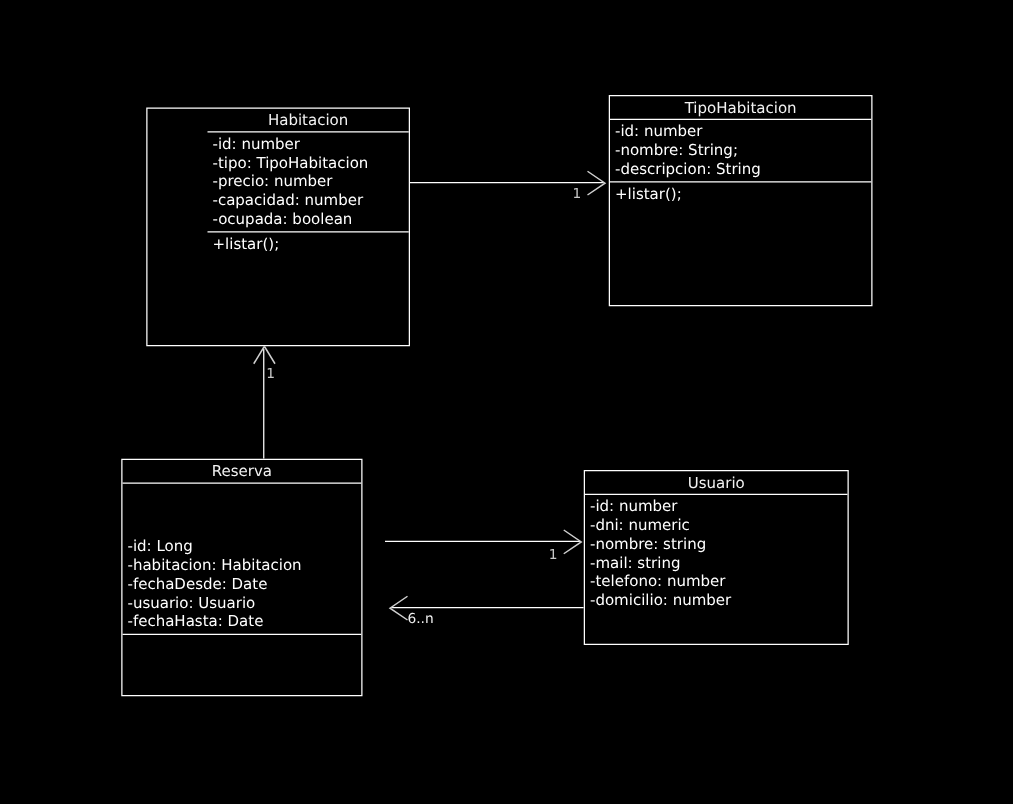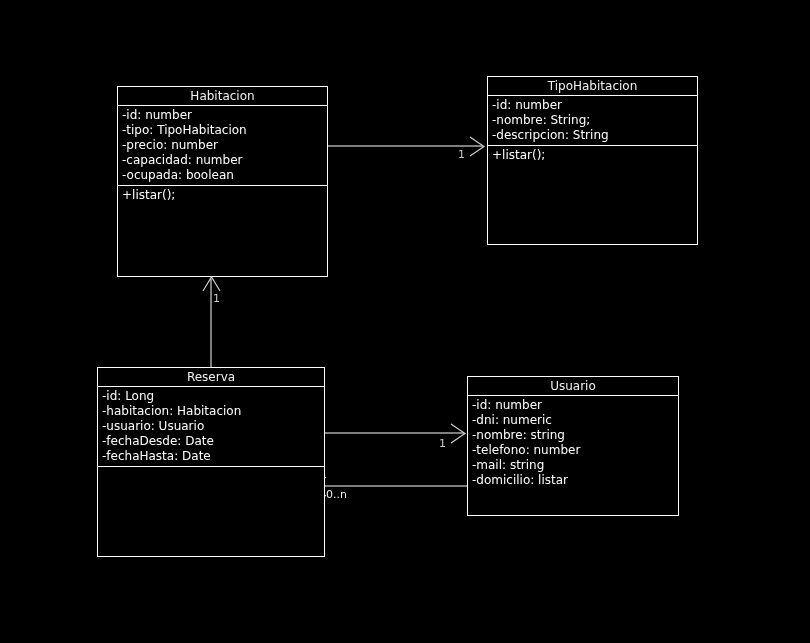--- a/index.html
+++ b/index.html
@@ -98,21 +98,21 @@
       <line x1="308" y1="433" x2="464" y2="433" stroke="#ffffff" stroke-width="1"></line>
       <polyline points="451,424 465,433.5 451,443" fill="none" stroke="#cfcfcf" stroke-width="1.2"></polyline>
     </g>
 
     <g>
       <line x1="467" y1="486" x2="313" y2="486" stroke="#ffffff" stroke-width="1"></line>
       <polyline points="326,477 312,486.5 326,496" fill="none" stroke="#cfcfcf" stroke-width="1.2"></polyline>
     </g>
   </svg>
 
-  <div class="uml-class" style="left:117px; top:86px; width:211px; height:191px;">
+  <div class="uml-class" style="left:117px; top:86px; width:211px; height:191px;padding-left:48px;">
     <div class="class-title">Habitacion</div>
     <div class="class-compartment compartment-attrs">
       <div class="member">-id: number</div>
       <div class="member">-tipo: TipoHabitacion</div>
       <div class="member">-precio: number</div>
       <div class="member">-capacidad: number</div>
       <div class="member">-ocupada: boolean</div>
     </div>
     <div class="class-compartment compartment-methods">
       <div class="member">+listar();</div>
@@ -124,42 +124,42 @@
     <div class="class-compartment compartment-attrs">
       <div class="member">-id: number</div>
       <div class="member">-nombre: String;</div>
       <div class="member">-descripcion: String</div>
     </div>
     <div class="class-compartment compartment-methods">
       <div class="member">+listar();</div>
     </div>
   </div>
 
-  <div class="uml-class" style="left:97px; top:367px; width:228px; height:190px;">
+  <div class="uml-class" style="left:97px; top:367px; width:193px; height:190px;gap:41px;">
     <div class="class-title">Reserva</div>
     <div class="class-compartment compartment-attrs">
       <div class="member">-id: Long</div>
       <div class="member">-habitacion: Habitacion</div>
+      <div class="member">-fechaDesde: Date</div>
       <div class="member">-usuario: Usuario</div>
-      <div class="member">-fechaDesde: Date</div>
       <div class="member">-fechaHasta: Date</div>
     </div>
     <div class="class-compartment compartment-methods"></div>
   </div>
 
   <div class="uml-class" style="left:467px; top:376px; width:212px; height:140px;">
     <div class="class-title">Usuario</div>
     <div class="class-compartment compartment-noborder">
       <div class="member">-id: number</div>
       <div class="member">-dni: numeric</div>
       <div class="member">-nombre: string</div>
+      <div class="member">-mail: string</div>
       <div class="member">-telefono: number</div>
-      <div class="member">-mail: string</div>
-      <div class="member">-domicilio: listar</div>
+      <div class="member">-domicilio: number</div>
     </div>
   </div>
 
   <div class="mult-label" style="left:458px; top:148px;">1</div>
   <div class="mult-label" style="left:213px; top:292px;">1</div>
   <div class="mult-label" style="left:439px; top:437px;">1</div>
-  <div class="mult-label mult-bright" style="left:326px; top:488px;">0..n</div>
+  <div class="mult-label mult-bright" style="left:326px; top:488px;">6..n</div>
 
 </div>
 
 </body></html>

